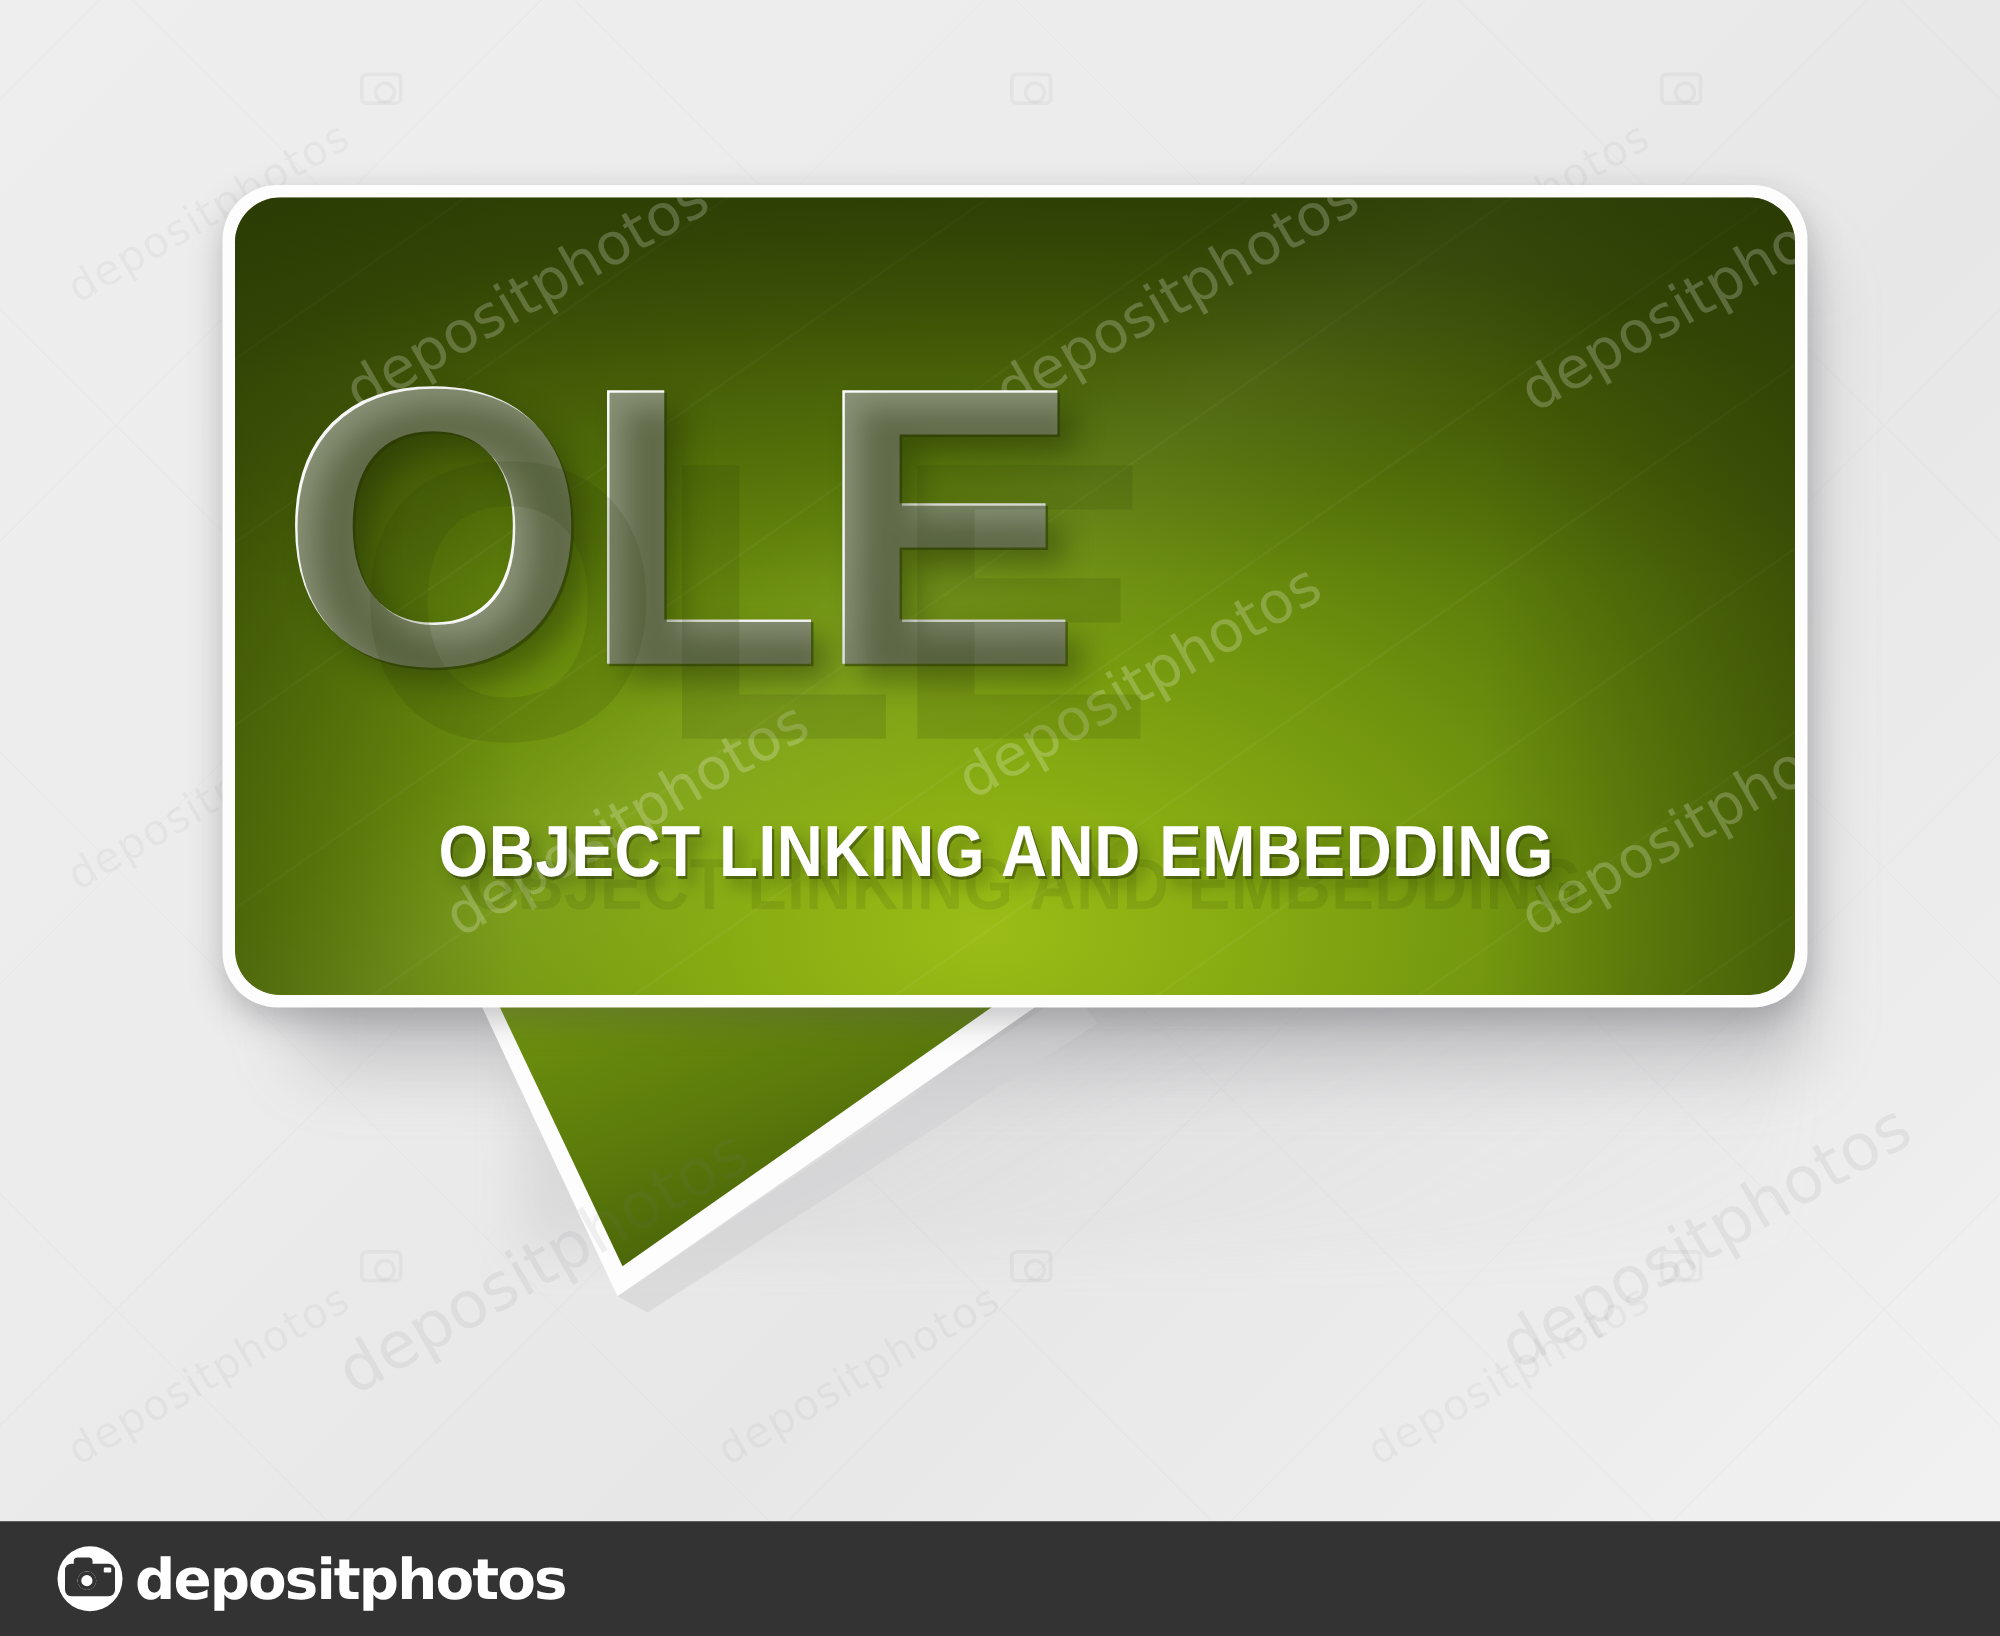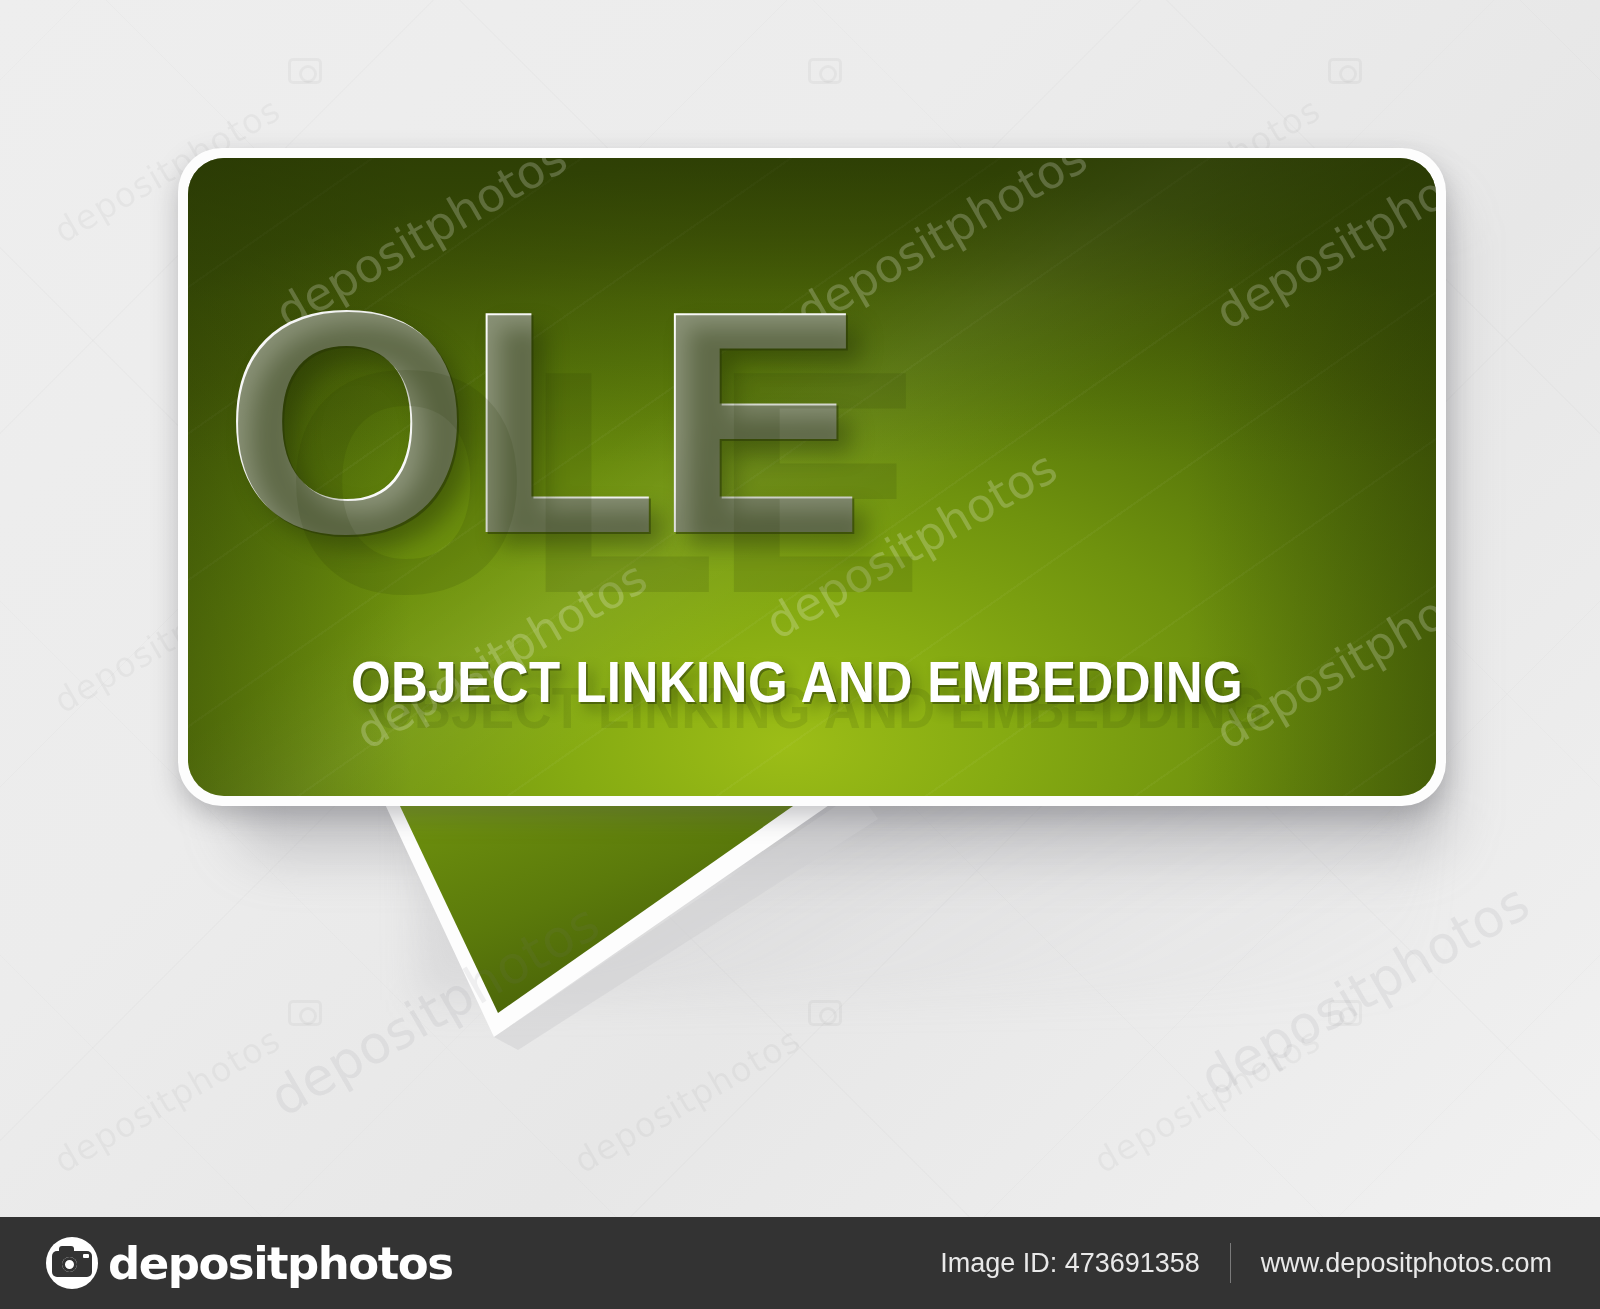--- a/index.html
+++ b/index.html
@@ -342,20 +342,15 @@
       <span class="cam-icon">
         <span class="circle"></span>
         <span class="body"></span>
         <span class="hump"></span>
         <span class="lens"></span>
         <span class="flash"></span>
       </span>
       <span class="logo-text">depositphotos</span>
     </div>
 
-    <div class="footer-right">
-      <span>Image ID: 473691358</span>
-      <span class="divider"></span>
-      <span>www.depositphotos.com</span>
-    </div>
   </div>
 
 </div>
 
 </body></html>

